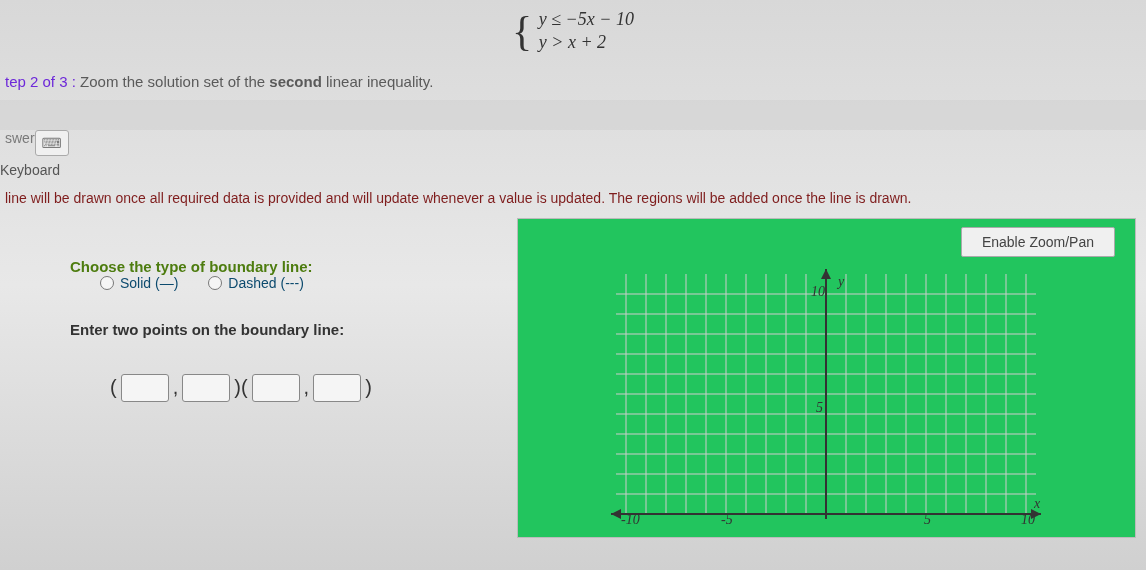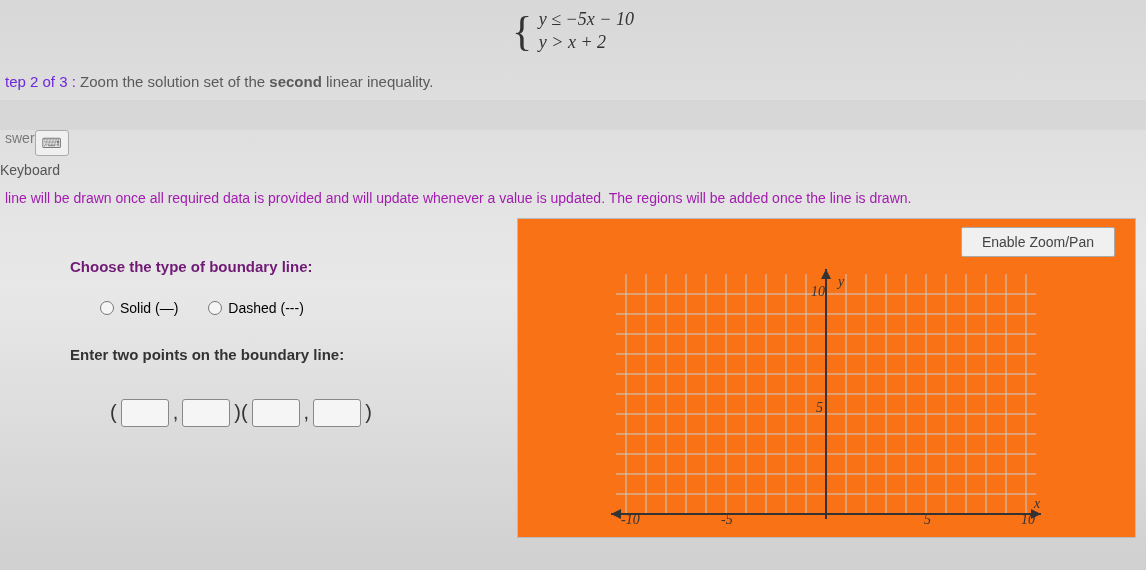--- a/index.html
+++ b/index.html
@@ -69,49 +69,48 @@
       border-radius: 3px;
     }
     .keyboard-label {
       text-align: left;
       padding-right: 0;
       color: #555;
       font-size: 14px;
       margin-bottom: 12px;
     }
     .instruction {
-      color: #a21caf;
+      color: #7f1d1d;
       font-size: 14px;
       padding: 0 5px 12px 5px;
     }
     .main-area {
       display: flex;
       padding: 0 10px;
     }
     .left-panel {
       width: 45%;
       padding: 40px 20px 0 60px;
     }
     .boundary-title {
       font-weight: bold;
-      color: #701a75;
-      margin-bottom: 25px;
+      color: #4d7c0f;
       font-size: 15px;
     }
     .radio-row {
       display: flex;
       gap: 30px;
       margin-bottom: 30px;
       padding-left: 30px;
     }
     .radio-option {
       display: flex;
       align-items: center;
       gap: 6px;
-      color: #000000;
+      color: #0c4a6e;
       font-size: 14px;
     }
     .radio-circle {
       width: 14px;
       height: 14px;
       border: 1.5px solid #777;
       border-radius: 50%;
       background: #f5f5f5;
     }
     .points-title {
@@ -132,21 +131,21 @@
       width: 48px;
       height: 28px;
       border: 1px solid #888;
       background: #f5f5f5;
       border-radius: 3px;
     }
     .right-panel {
       width: 55%;
       position: relative;
       border: 1px solid #bbb;
-      background: #f97316;
+      background: #22c55e;
       min-height: 320px;
     }
     .zoom-btn {
       position: absolute;
       top: 8px;
       right: 20px;
       border: 1px solid #aaa;
       background: #f0f0f0;
       padding: 6px 20px;
       font-size: 14px;

